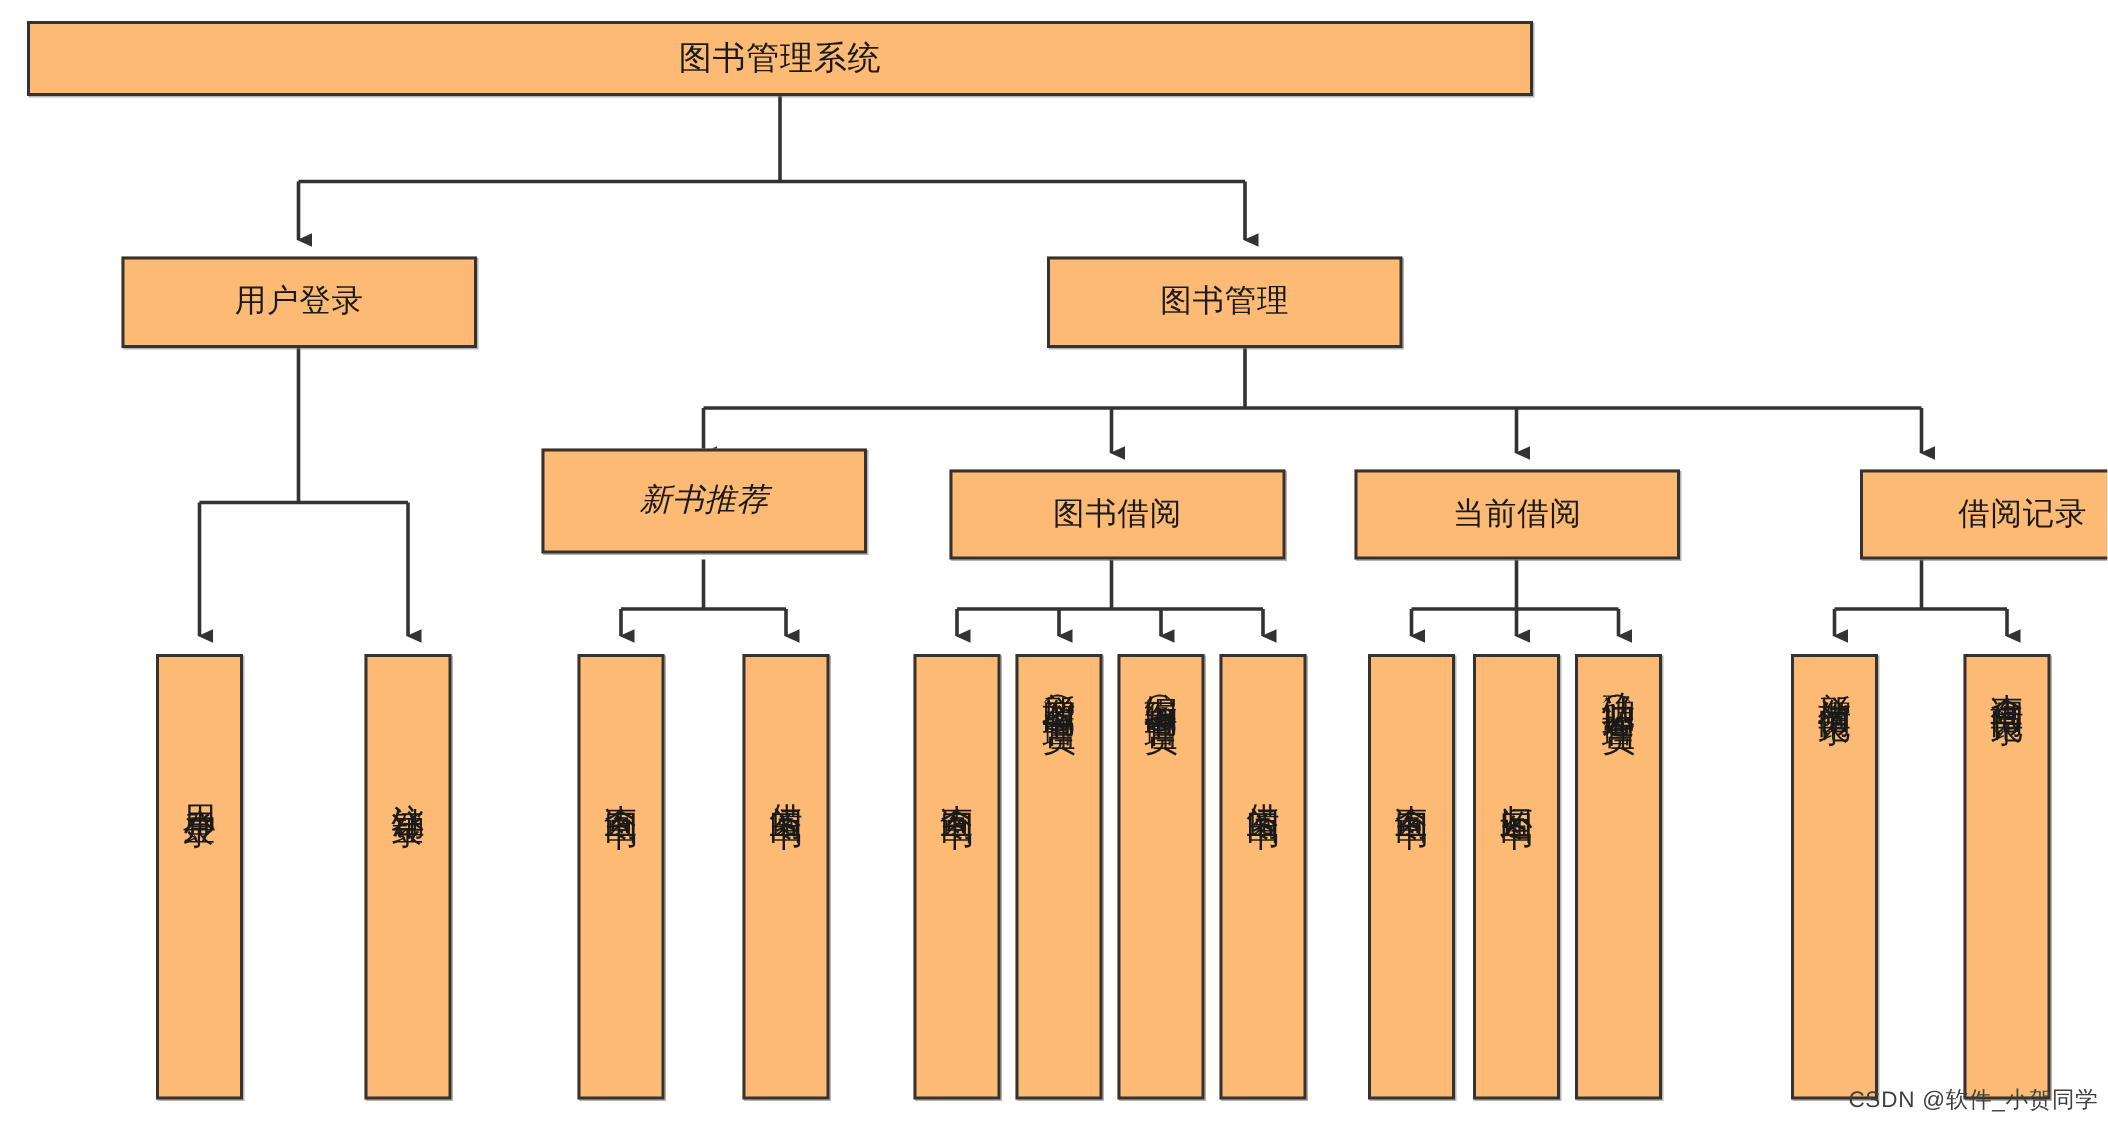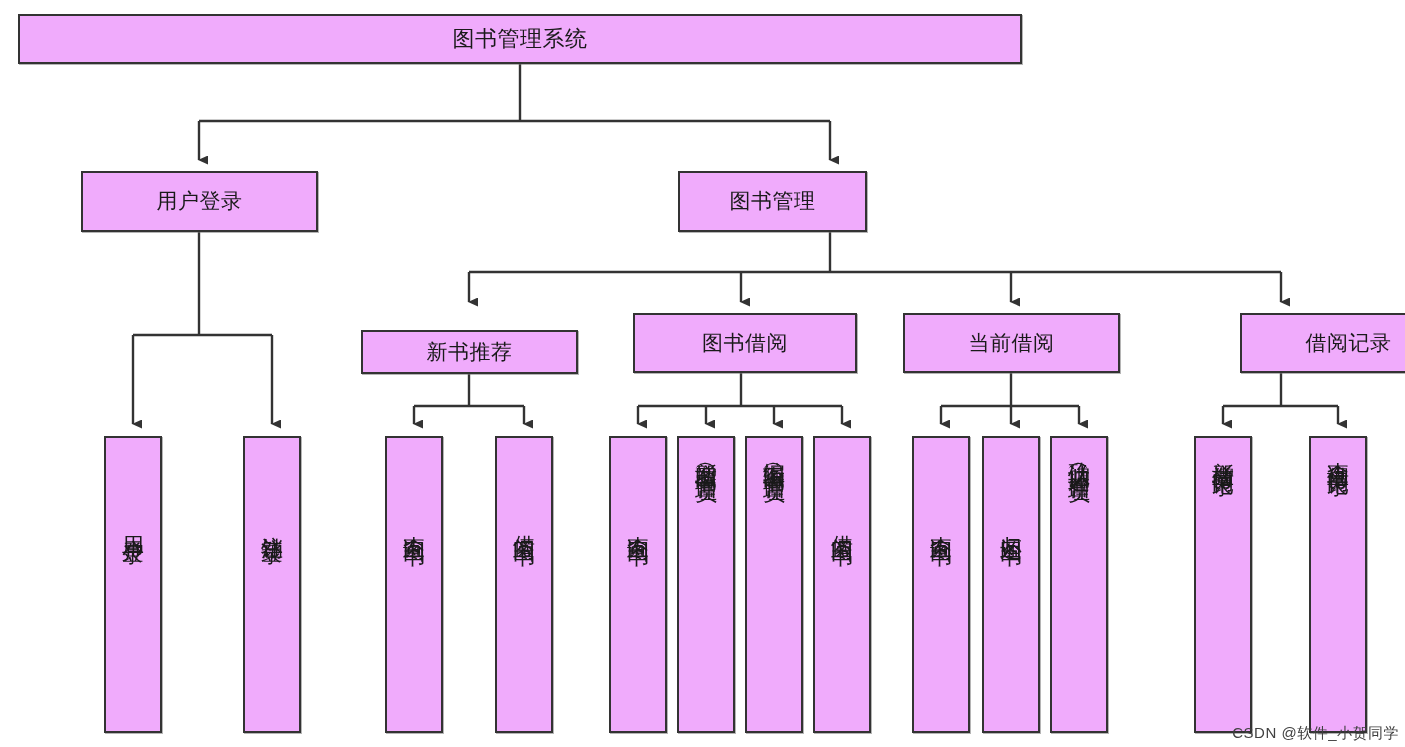--- a/index.html
+++ b/index.html
@@ -23,21 +23,21 @@
     left: 0;
     top: 0;
     width: 1405px;
     height: 747px;
     pointer-events: none;
   }
   .node {
     position: absolute;
     box-sizing: border-box;
     border: 2px solid #333333;
-    background: #f0abfc;
+    background: #fdba74;
     display: flex;
     align-items: center;
     justify-content: center;
     color: #1a1a1a;
     box-shadow: 1px 1px 0 rgba(120,120,120,0.55);
   }
   .node-label {
     display: block;
     text-align: center;
     line-height: 1.18;
@@ -135,25 +135,25 @@
     </g>
   </svg>
 
   <div class="node root horizontal" style="left:18px; top:14px; width:1004px; height:50px;">
     <span class="node-label">图书管理系统</span>
   </div>
 
   <div class="node horizontal" style="left:81px; top:171px; width:237px; height:61px;">
     <span class="node-label">用户登录</span>
   </div>
-  <div class="node horizontal" style="left:678px; top:171px; width:189px; height:61px;">
+  <div class="node horizontal" style="left:698px; top:171px; width:237px; height:61px;">
     <span class="node-label">图书管理</span>
   </div>
 
-  <div class="node horizontal" style="left:361px; top:330px; width:217px; height:44px;">
+  <div class="node horizontal" style="left:361px; top:299px; width:217px; height:70px;font-style:italic;">
     <span class="node-label">新书推荐</span>
   </div>
   <div class="node horizontal" style="left:633px; top:313px; width:224px; height:60px;">
     <span class="node-label">图书借阅</span>
   </div>
   <div class="node horizontal" style="left:903px; top:313px; width:217px; height:60px;">
     <span class="node-label">当前借阅</span>
   </div>
   <div class="node horizontal" style="left:1240px; top:313px; width:217px; height:60px;">
     <span class="node-label">借阅记录</span>

